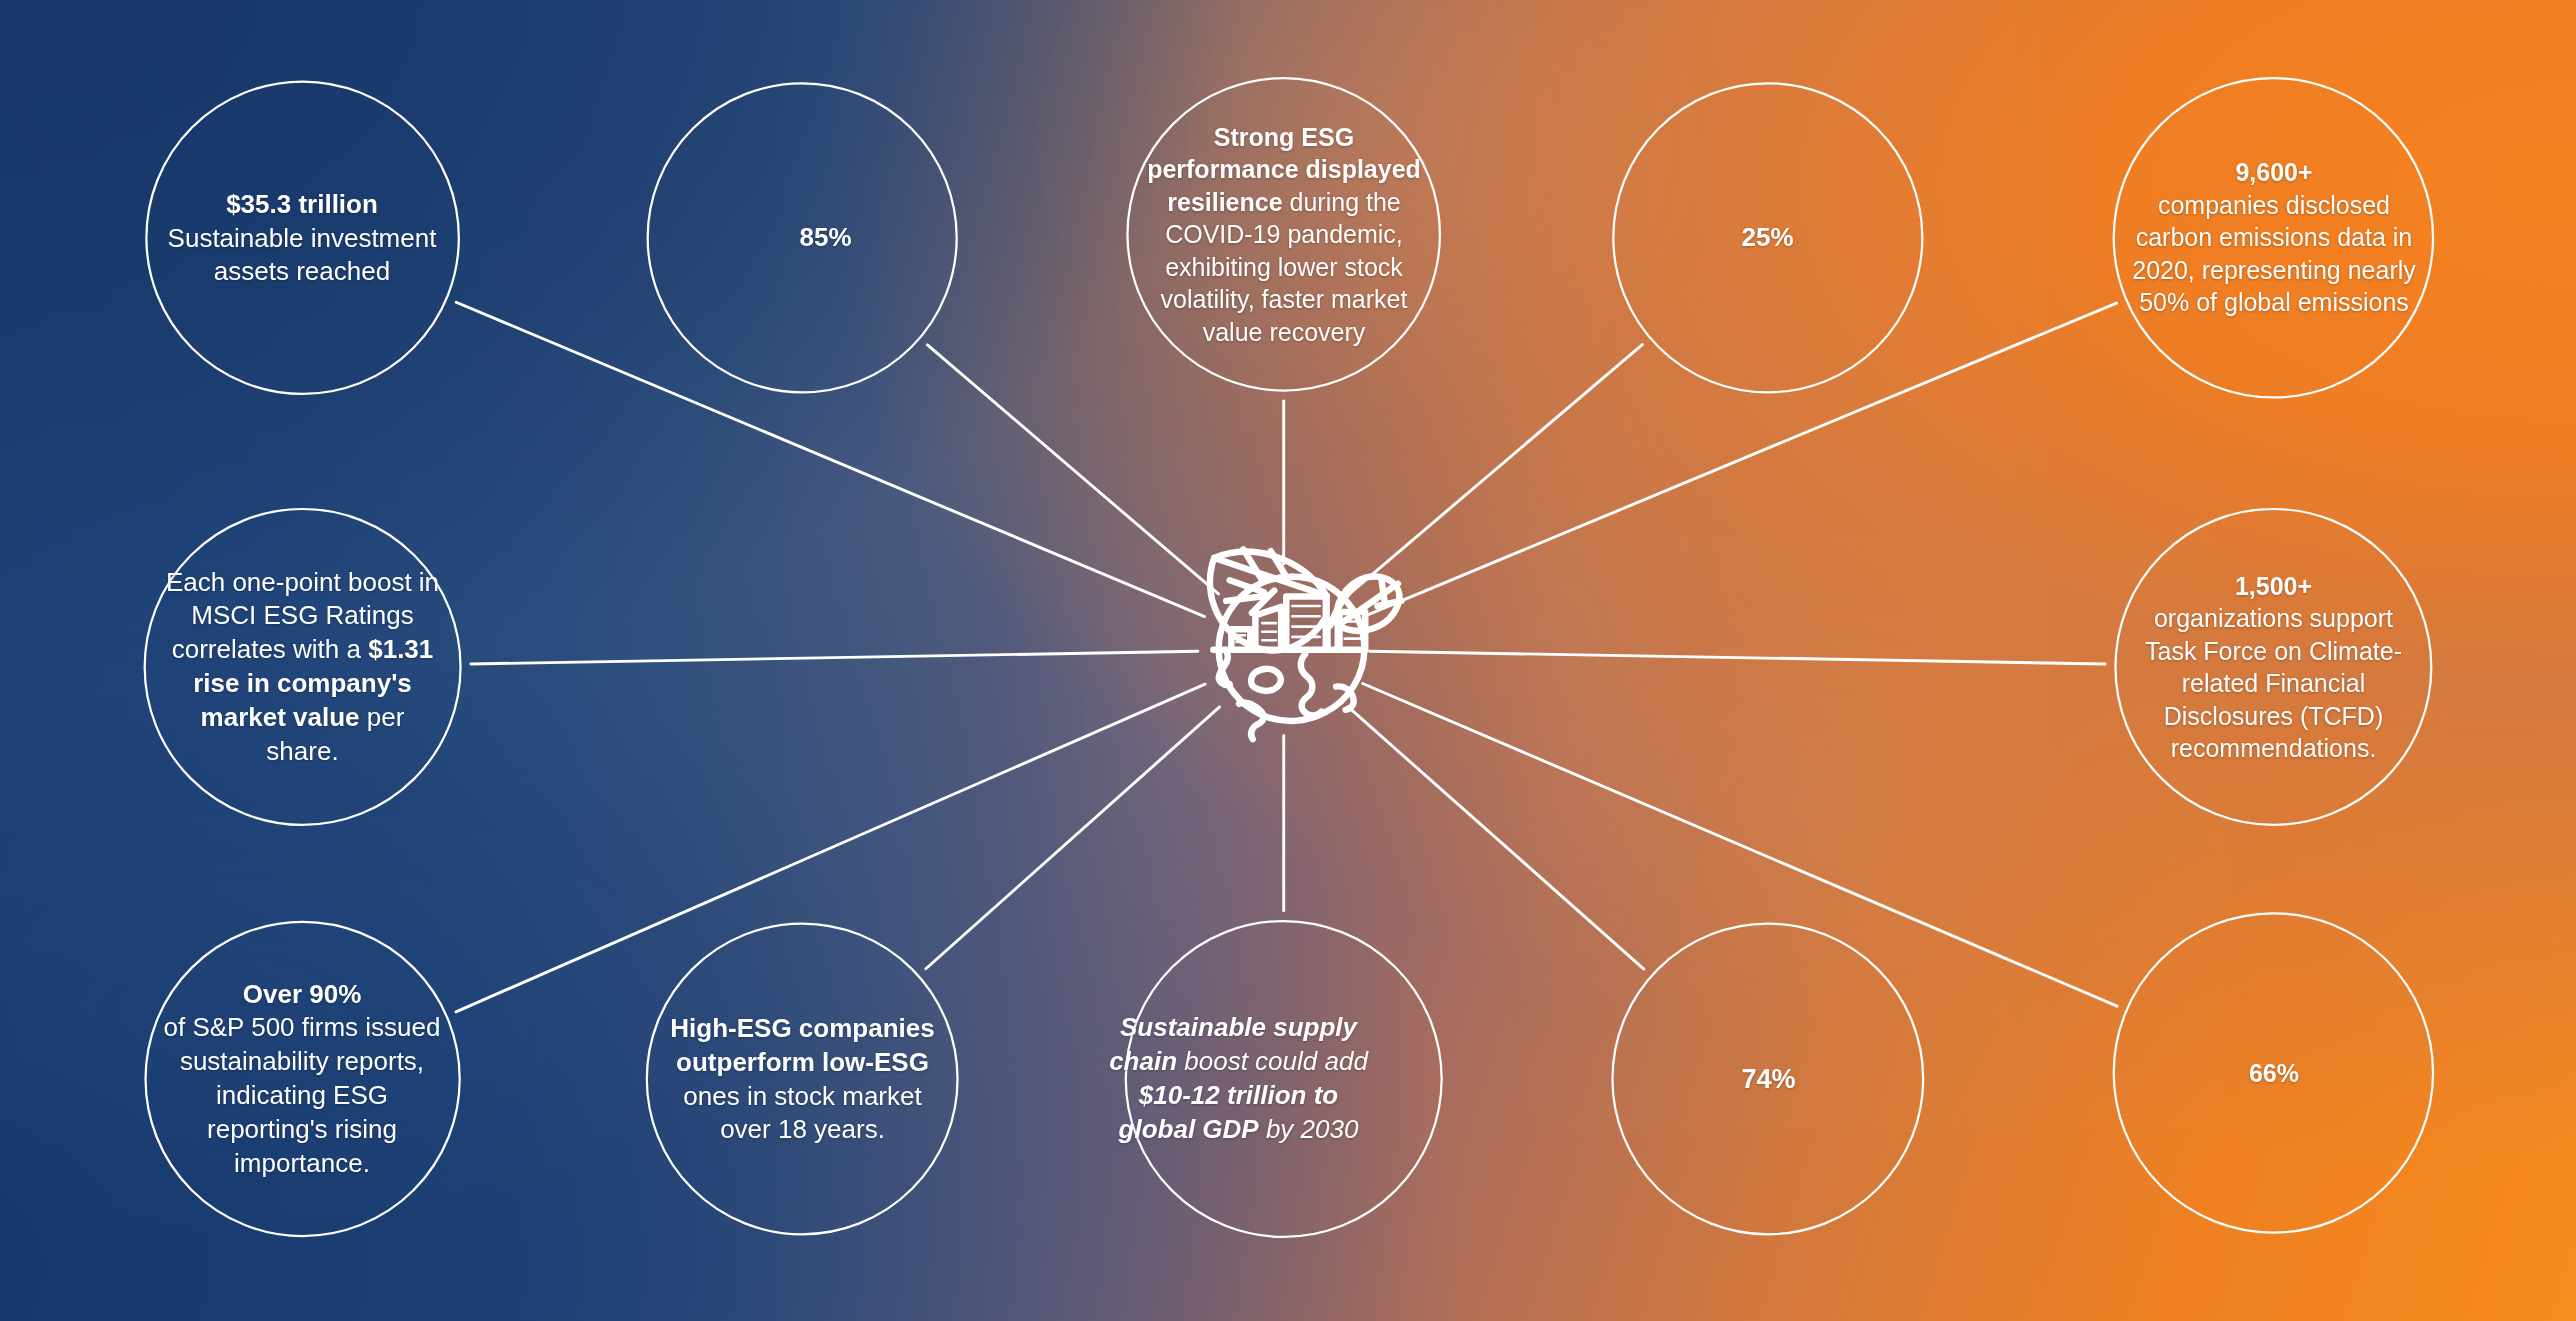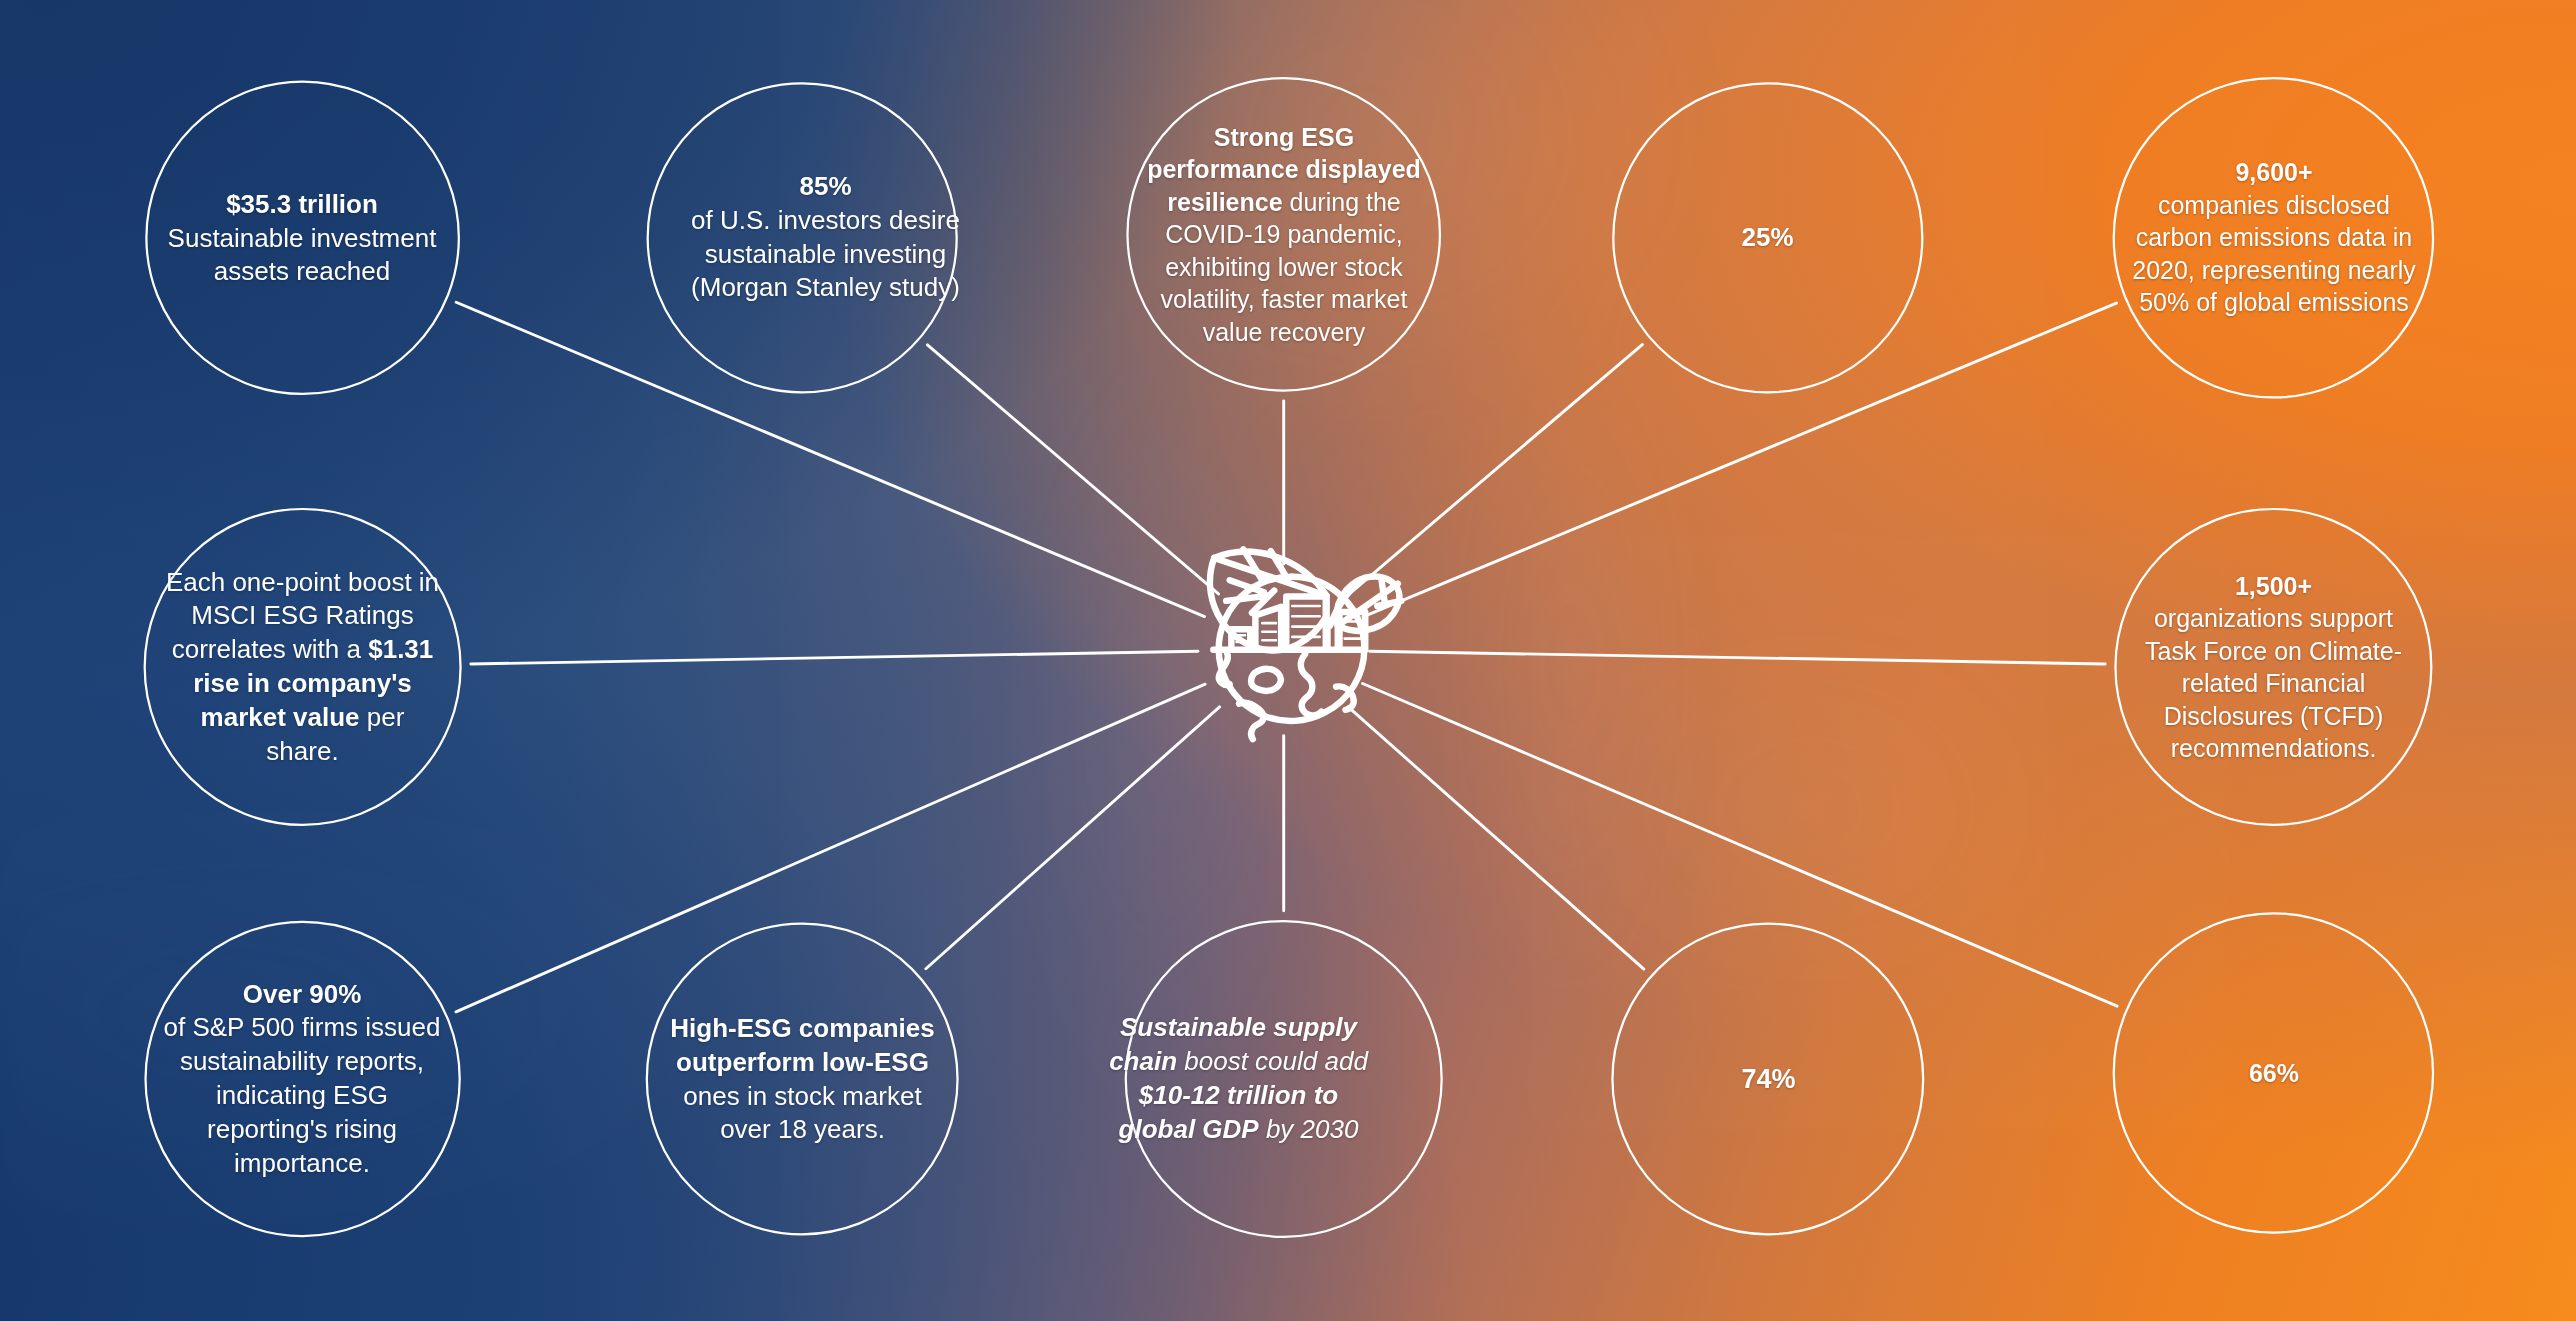--- a/index.html
+++ b/index.html
@@ -156,21 +156,21 @@
       <path d="M1628 680 l -70 49"></path>
       <path d="M1609 676 l 4 28 M1632 700 l -28 6"></path>
     </g>
   </svg>
 
   <div id="text-layer">
       <div class="node-text" style="left: 163px; top: 82px; width: 278px; height: 313px; font-size: 26px;">
         <div class="inner"><span class="big">$35.3 trillion</span><span>Sustainable investment assets reached</span></div>
       </div>
       <div class="node-text" style="left: 688px; top: 83px; width: 275px; height: 309px; font-size: 26px;">
-        <div class="inner"><span class="big">85%</span><span>of U.S. investors desire sustainable investing (Morgan Stanley study)</span></div>
+        <div class="inner"><span class="big">85%</span></div>
       </div>
       <div class="node-text" style="left: 1145px; top: 78px; width: 278px; height: 313px; font-size: 25px;">
         <div class="inner"><span><b>Strong ESG performance displayed resilience</b> during the COVID-19 pandemic, exhibiting lower stock volatility, faster market value recovery</span></div>
       </div>
       <div class="node-text" style="left: 1630px; top: 83px; width: 275px; height: 309px; font-size: 26px;">
         <div class="inner"><span class="big">25%</span></div>
       </div>
       <div class="node-text" style="left: 2132px; top: 78px; width: 284px; height: 319px; font-size: 25px;">
         <div class="inner"><span class="big">9,600+</span><span>companies disclosed carbon emissions data in 2020, representing nearly 50% of global emissions</span></div>
       </div>

